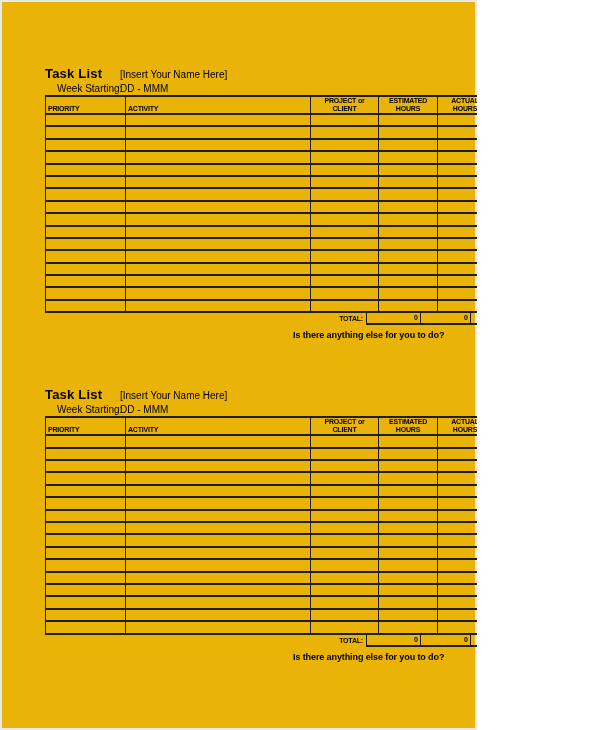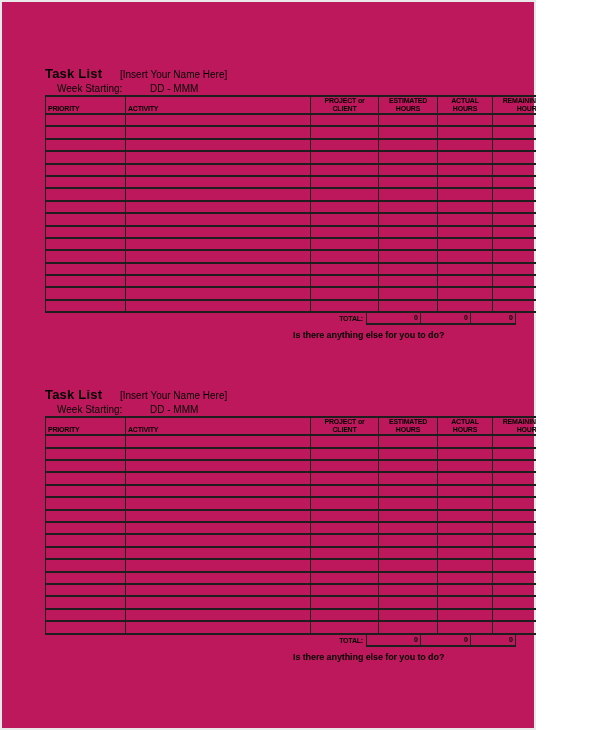--- a/index.html
+++ b/index.html
@@ -1,36 +1,36 @@
 <!DOCTYPE html>
 <html><head>
 <meta charset="utf-8">
 <style>
   * { margin:0; padding:0; box-sizing:content-box; }
   html,body { background:#fff; }
   .page {
     position:relative;
-    width:536px; height:730px;
-    background:#be185d;
+    width:477px; height:730px;
+    background:#eab308;
     box-shadow: inset 0 0 0 2px #e9e9e9;
     overflow:hidden;
     font-family:"Liberation Sans", sans-serif;
     color:#000;
   }
   .sheet { width:510px; margin-left:45px; }
   .sheet.first { padding-top:66px; }
   .sheet.second { margin-top:47px; }
 
   .title-row { height:14px; line-height:14px; white-space:nowrap; }
   .sheet-title { display:inline-block; width:75px; font-size:13px; font-weight:bold; letter-spacing:.2px; }
   .name-placeholder { font-size:10px; }
 
   .week-row { height:12px; line-height:12px; margin-top:1px; margin-left:12px; white-space:nowrap; }
   .week-label { display:inline-block; width:63px; font-size:10px; }
-  .week-value { font-size:10px;padding-left:30px; }
+  .week-value { font-size:10px; }
 
   table.tasks {
     margin-top:2px;
     border-collapse:collapse;
     table-layout:fixed;
     width:510px;
   }
   table.tasks th, table.tasks td {
     border-left:1px solid #1e1e1e;
     border-right:1px solid #1e1e1e;

